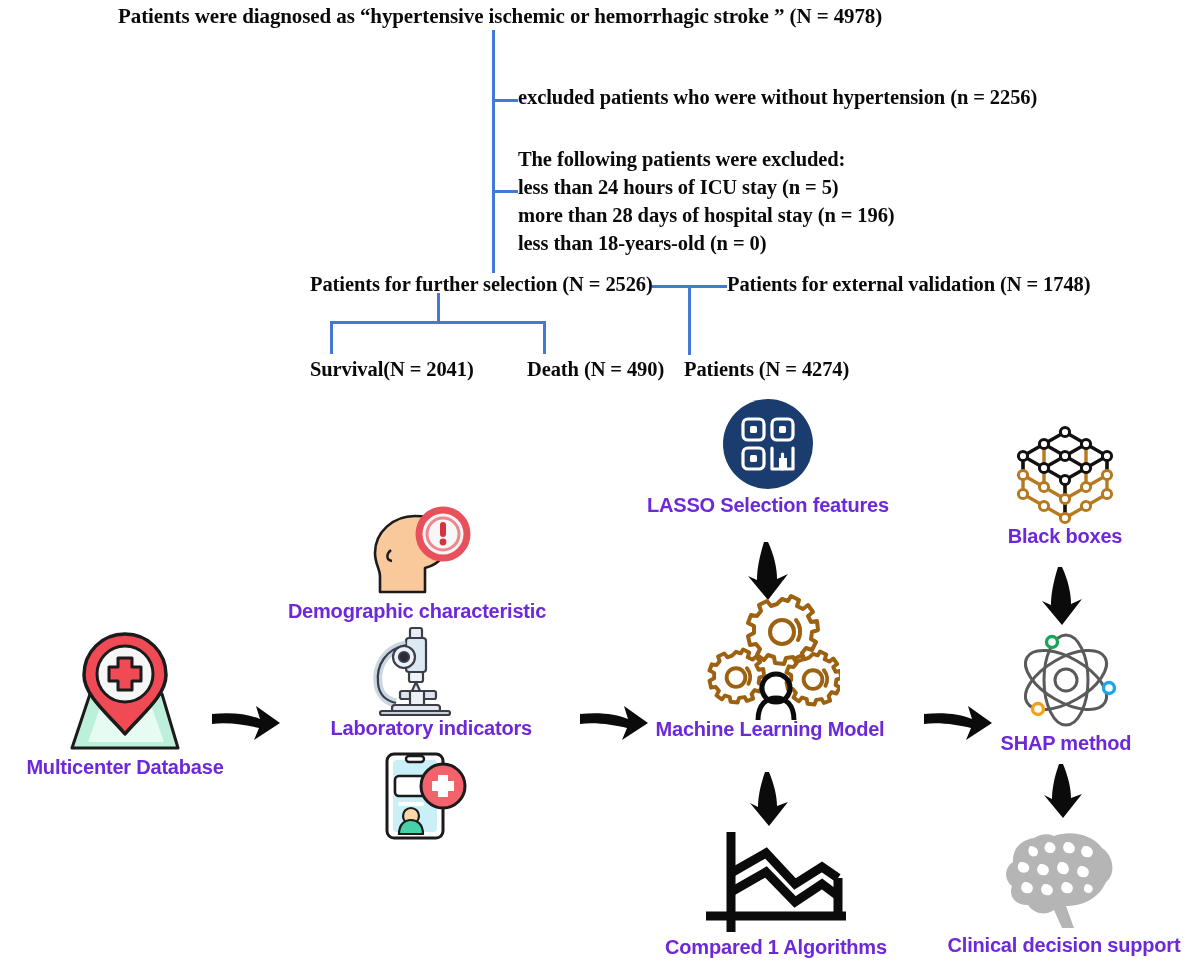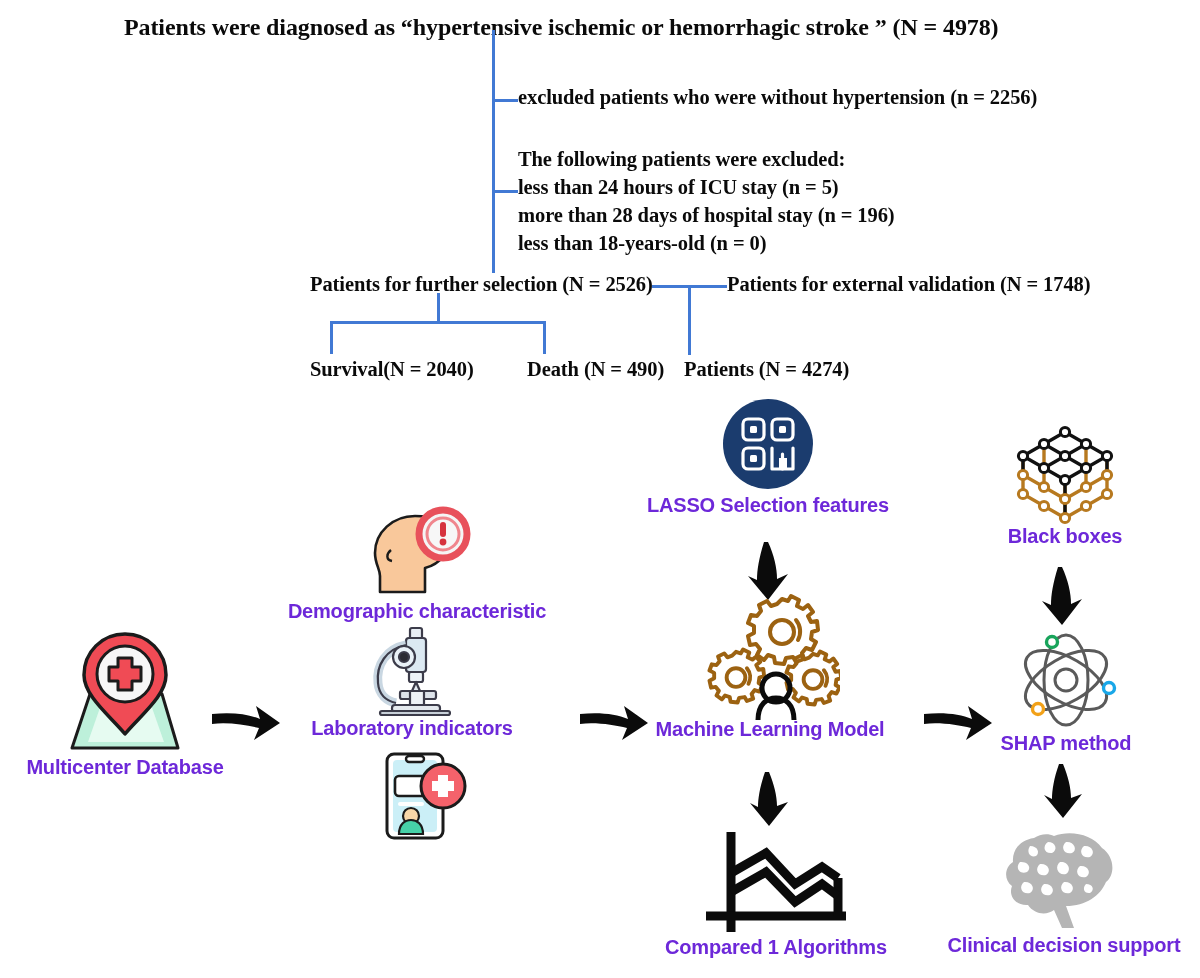--- a/index.html
+++ b/index.html
@@ -19,21 +19,21 @@
 
   
   .serif-bold {
     position: absolute;
     font-family: "Liberation Serif", "DejaVu Serif", serif;
     font-weight: bold;
     color: #0a0a0a;
     white-space: nowrap;
     letter-spacing: -0.1px;
   }
-  .t-title   { left: 124px; top: 4px;  font-size: 24px; margin-top: 10px; }
+  .t-title   { left: 118px; top: 4px;  font-size: 21px; }
   .t-excl1   { left: 518px; top: 86px; font-size: 20.5px; }
   .t-exclbox { left: 518px; top: 145px; font-size: 20.5px; line-height: 28px; white-space: normal; width: 470px; }
   .t-exclbox div { white-space: nowrap; }
   .t-further { left: 310px; top: 273px; font-size: 20.5px; }
   .t-extval  { left: 727px; top: 273px; font-size: 20.5px; }
   .t-surv    { left: 310px; top: 358px; font-size: 20.5px; }
   .t-death   { left: 527px; top: 358px; font-size: 20.5px; }
   .t-pat4274 { left: 684px; top: 358px; font-size: 20.5px; }
 
   
@@ -93,21 +93,21 @@
   <div class="serif-bold t-extval">Patients for external validation (N = 1748)</div>
 
   <div class="hline" style="left:652px; top:285px; width:75px;"></div>
   <div class="vline" style="left:688px; top:285px; height:70px;"></div>
 
   <div class="vline" style="left:437px; top:293px; height:30px;"></div>
   <div class="hline" style="left:330px; top:321px; width:216px;"></div>
   <div class="vline" style="left:330px; top:321px; height:33px;"></div>
   <div class="vline" style="left:543px; top:321px; height:33px;"></div>
 
-  <div class="serif-bold t-surv">Survival(N = 2040)</div>
+  <div class="serif-bold t-surv">Survival(N = 2041)</div>
   <div class="serif-bold t-death">Death (N = 490)</div>
   <div class="serif-bold t-pat4274">Patients  (N = 4274)</div>
 
   <div class="node" style="left:618px; top:398px; width:300px;">
     <div class="icon-wrap" style="height:92px;">
       <svg width="92" height="92" viewBox="0 0 92 92">
         <circle cx="46" cy="46" r="45" fill="#1B3C6E"></circle>
         <g fill="none" stroke="#ffffff" stroke-width="3.2">
           <rect x="21" y="21" width="21" height="21" rx="5"></rect>
           <rect x="50" y="21" width="21" height="21" rx="5"></rect>
@@ -238,21 +238,21 @@
           <path d="M44 20 C24 24, 14 40, 16 58 C17 70, 25 76, 34 78" fill="none" stroke="#3C3C4A" stroke-width="2.2"></path>
           <circle cx="42" cy="32" r="11" fill="#EAF2F8"></circle>
           <circle cx="42" cy="32" r="5" fill="#2B2B33"></circle>
           <rect x="38" y="66" width="36" height="8" rx="2" fill="#DDE3EA"></rect>
           <rect x="48" y="66" width="14" height="14" rx="1" fill="#EEF2F6"></rect>
           <rect x="30" y="80" width="48" height="7" rx="3" fill="#E4E9EE"></rect>
           <rect x="18" y="86" width="70" height="4" rx="2" fill="#C9D1D9"></rect>
         </g>
       </svg>
     </div>
-    <div class="lbl" style="margin-top:0px;">Laboratory indicators</div>
+    <div class="lbl" style="margin-top:0px;text-align:right;">Laboratory indicators</div>
   </div>
 
   <div class="node" style="left:0px; top:620px; width:250px;">
     <div class="icon-wrap" style="height:140px;">
       <svg width="150" height="140" viewBox="0 0 150 140">
         <path d="M22 128 L40 74 L112 74 L128 128 Z" fill="#BDF0DA" stroke="#1b1b1b" stroke-width="3" stroke-linejoin="round"></path>
         <path d="M38 122 L52 82 L100 82 L114 122 Z" fill="#E6FBF1" stroke="none"></path>
         <path d="M75 14 C52 14, 34 32, 34 55 C34 76, 60 96, 75 114 C90 96, 116 76, 116 55 C116 32, 98 14, 75 14 Z" fill="#F04B55" stroke="#1b1b1b" stroke-width="3.5" stroke-linejoin="round"></path>
         <circle cx="75" cy="54" r="28" fill="#F6F6F6" stroke="#1b1b1b" stroke-width="3"></circle>
         <path d="M68 38 L82 38 L82 47 L91 47 L91 61 L82 61 L82 70 L68 70 L68 61 L59 61 L59 47 L68 47 Z" fill="#F04B55" stroke="#1b1b1b" stroke-width="3" stroke-linejoin="round"></path>

